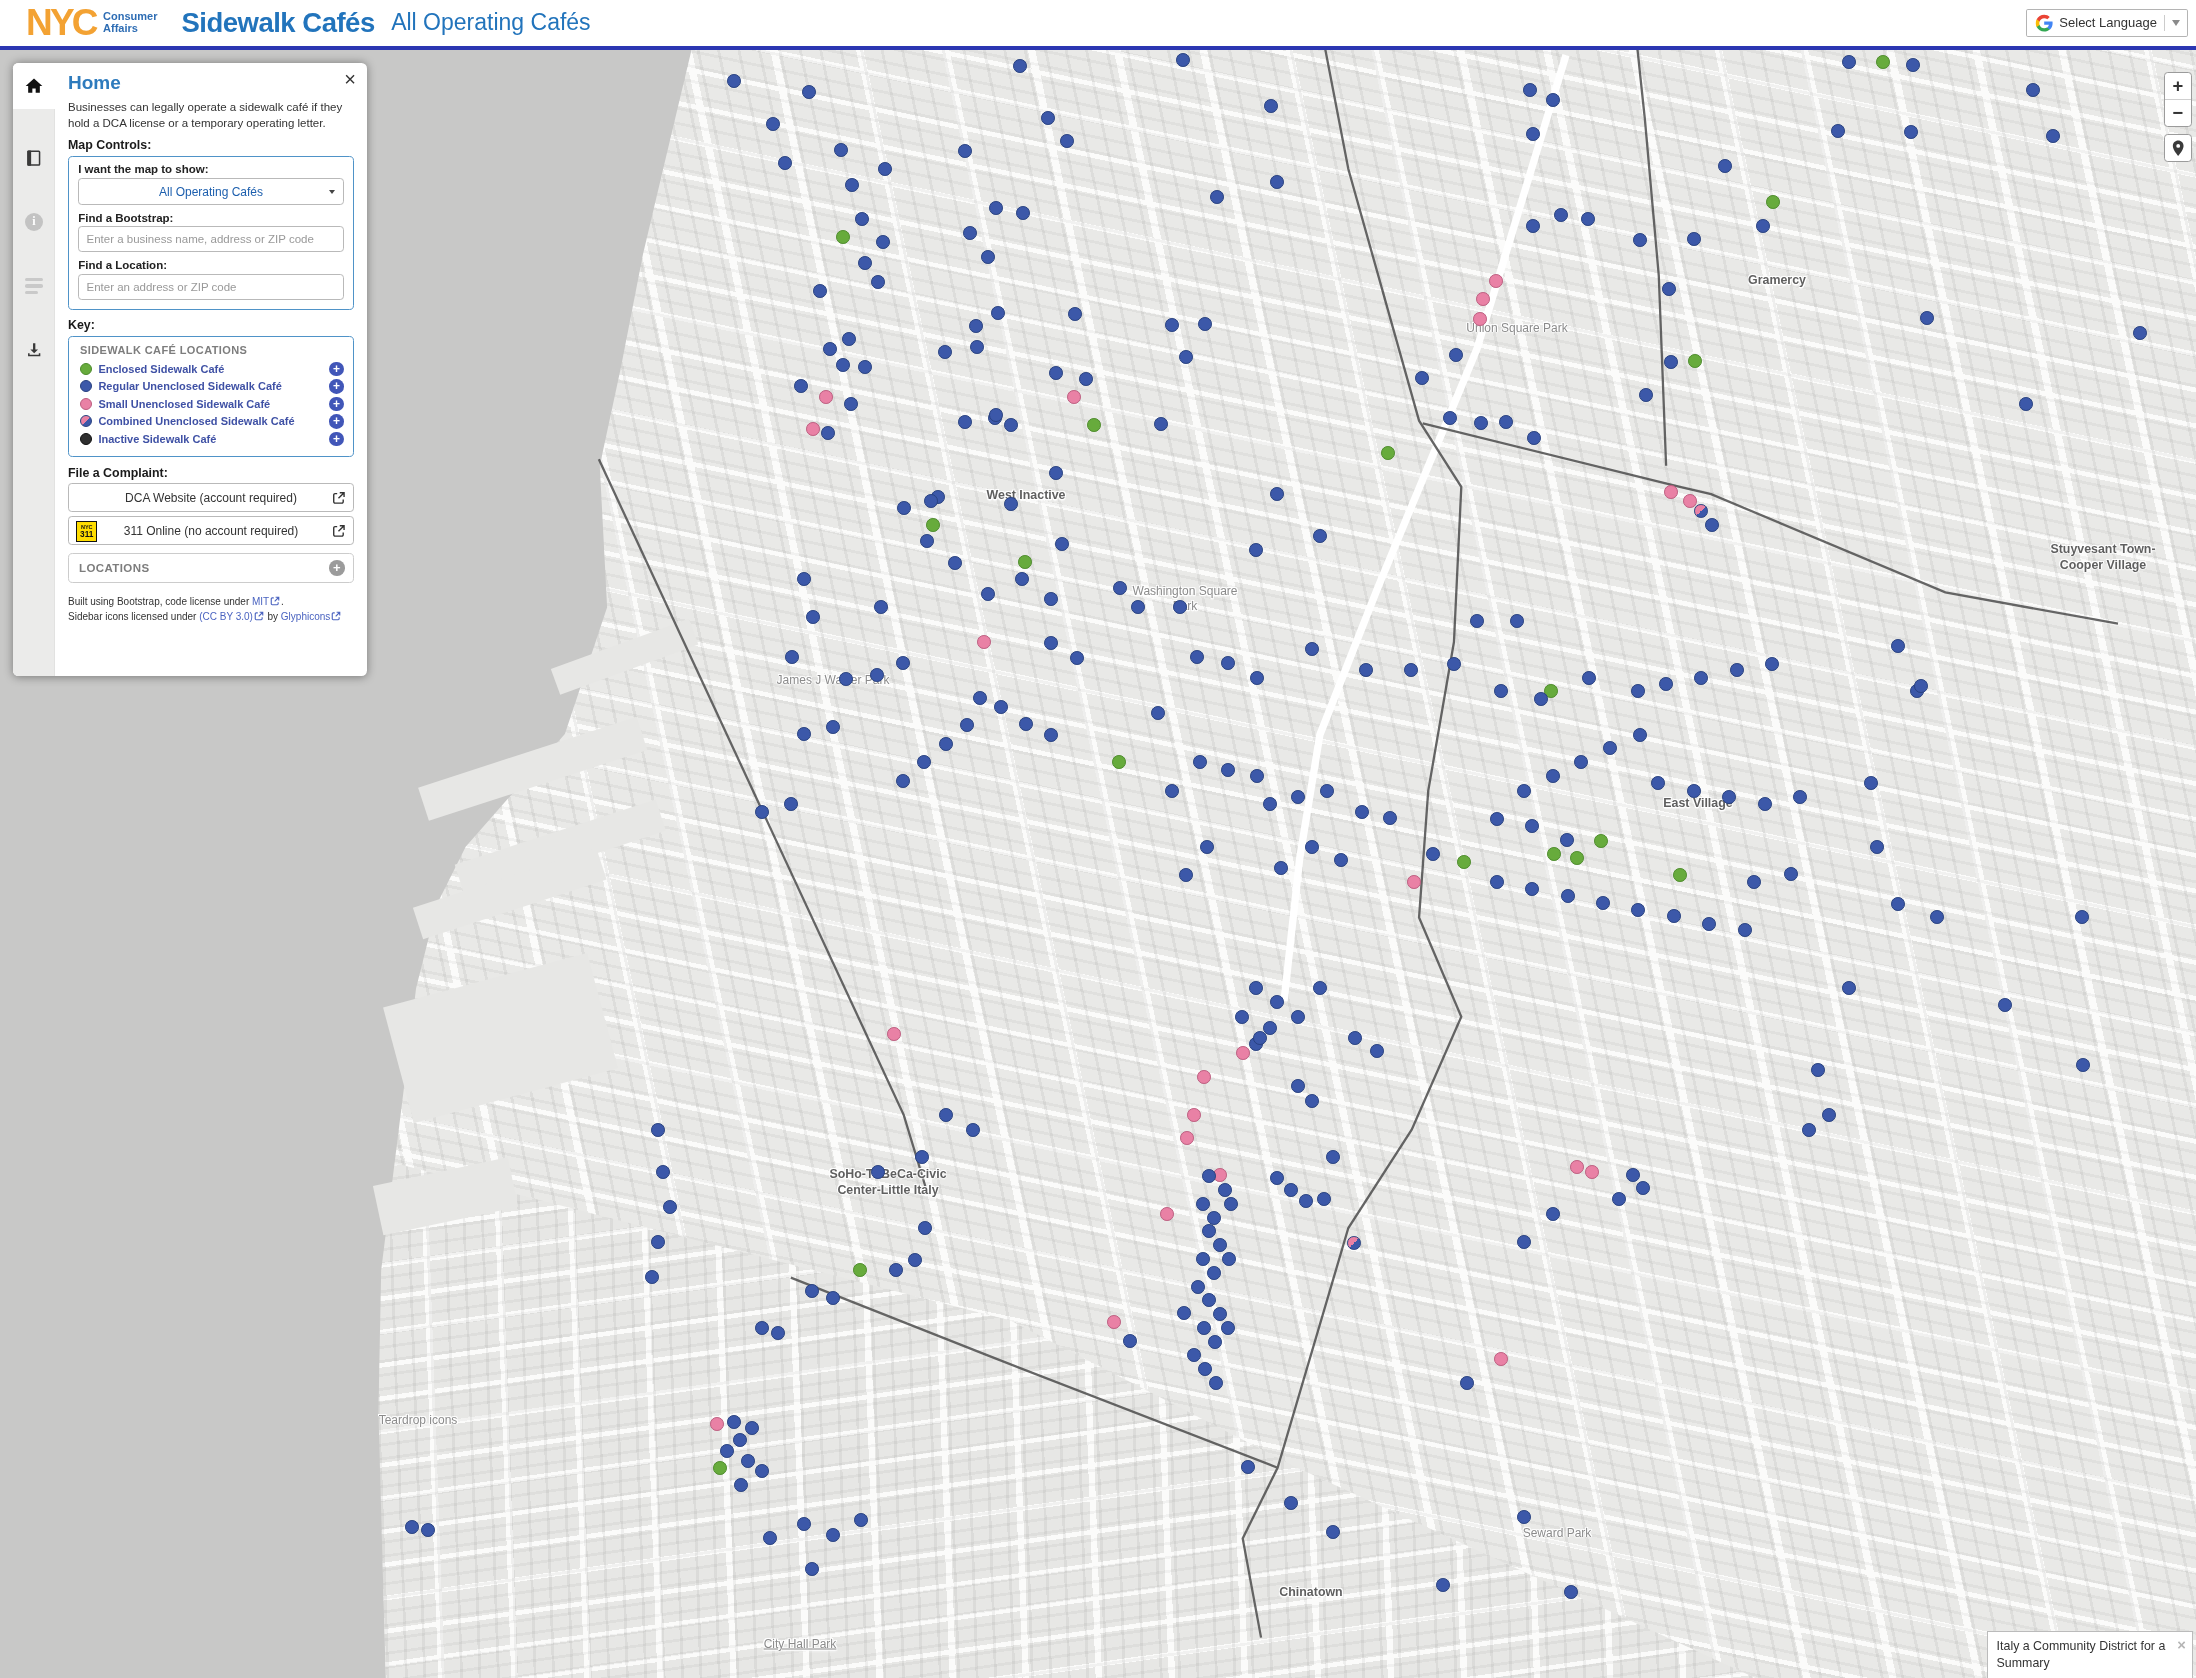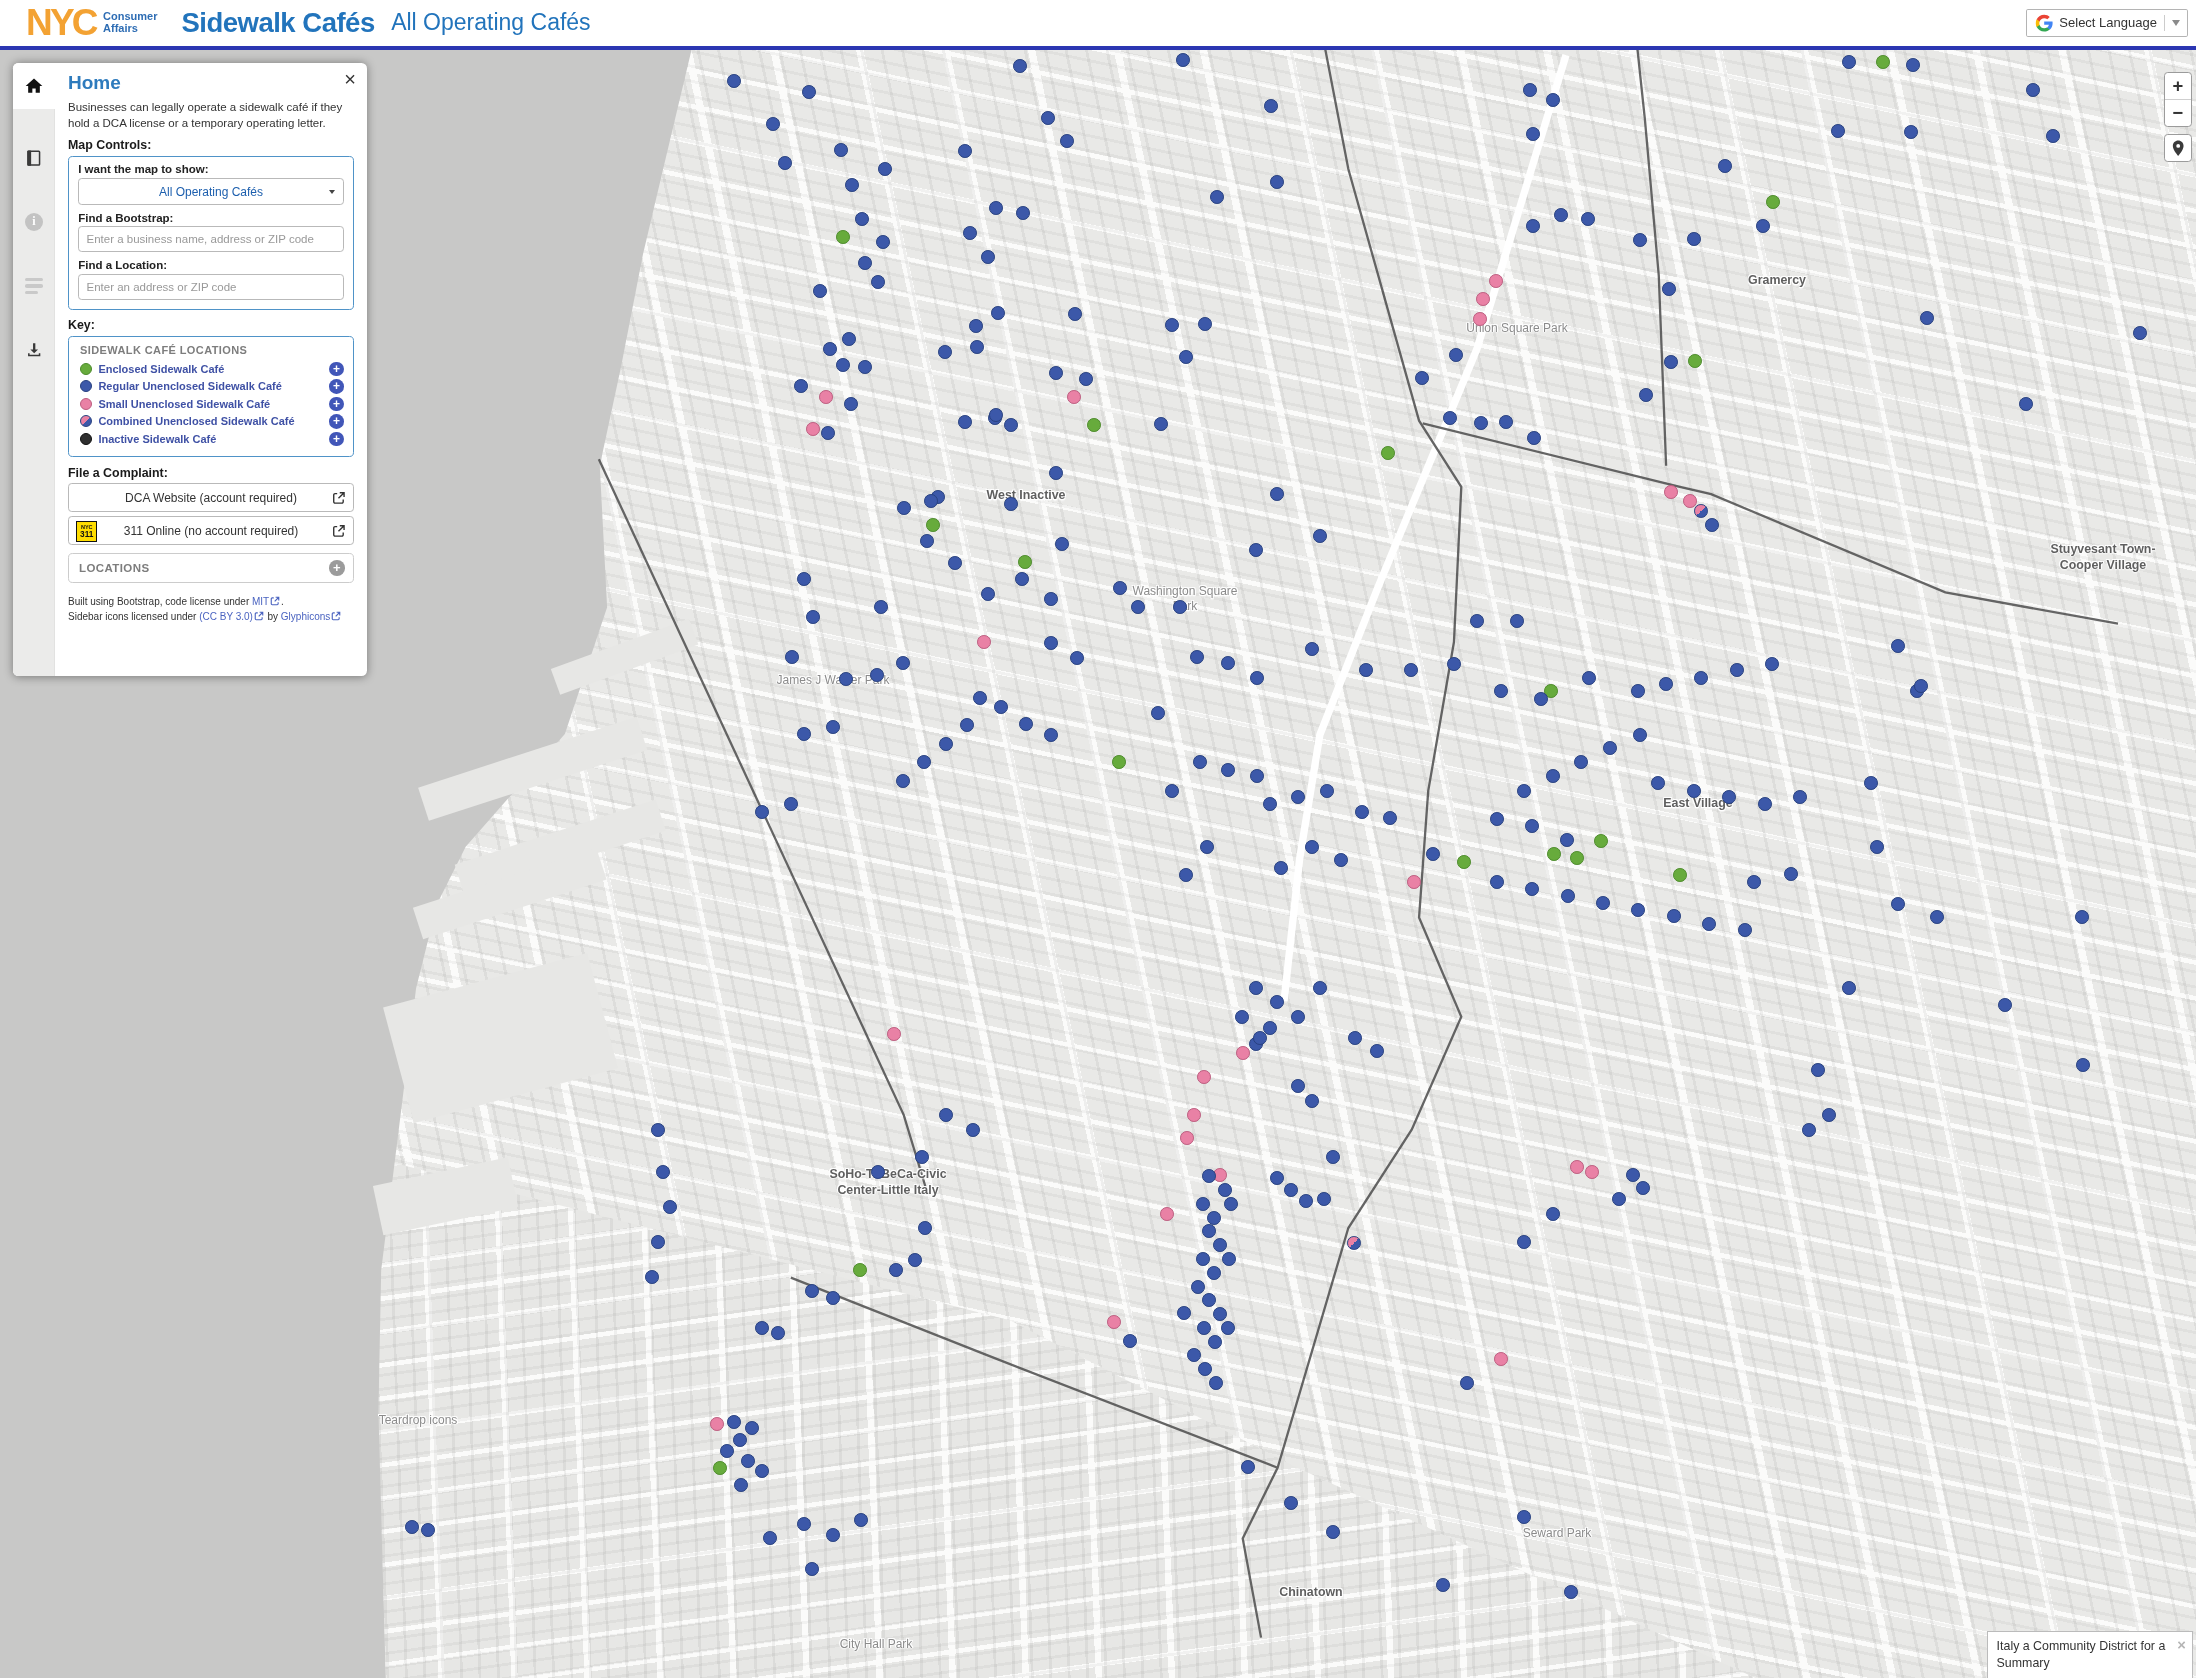--- a/index.html
+++ b/index.html
@@ -204,21 +204,21 @@
       </div>
       <div class="mlabel" style="left: 418px; top: 1420px;">
         <div>Teardrop icons</div>
       </div>
       <div class="mlabel" style="left: 1557px; top: 1533px;">
         <div>Seward Park</div>
       </div>
       <div class="mlabel bold" style="left: 1311px; top: 1593px;">
         <div>Chinatown</div>
       </div>
-      <div class="mlabel" style="left: 876px; top: 1644px;">
+      <div class="mlabel" style="left: 800px; top: 1644px; text-decoration: underline;">
         <div>City Hall Park</div>
       </div>
     </div>
   <div id="map-markers">
       <span class="dot b" style="left: 734px; top: 81px;"></span>
       <span class="dot b" style="left: 773px; top: 124px;"></span>
       <span class="dot b" style="left: 809px; top: 92px;"></span>
       <span class="dot b" style="left: 785px; top: 163px;"></span>
       <span class="dot b" style="left: 841px; top: 150px;"></span>
       <span class="dot b" style="left: 852px; top: 185px;"></span>

